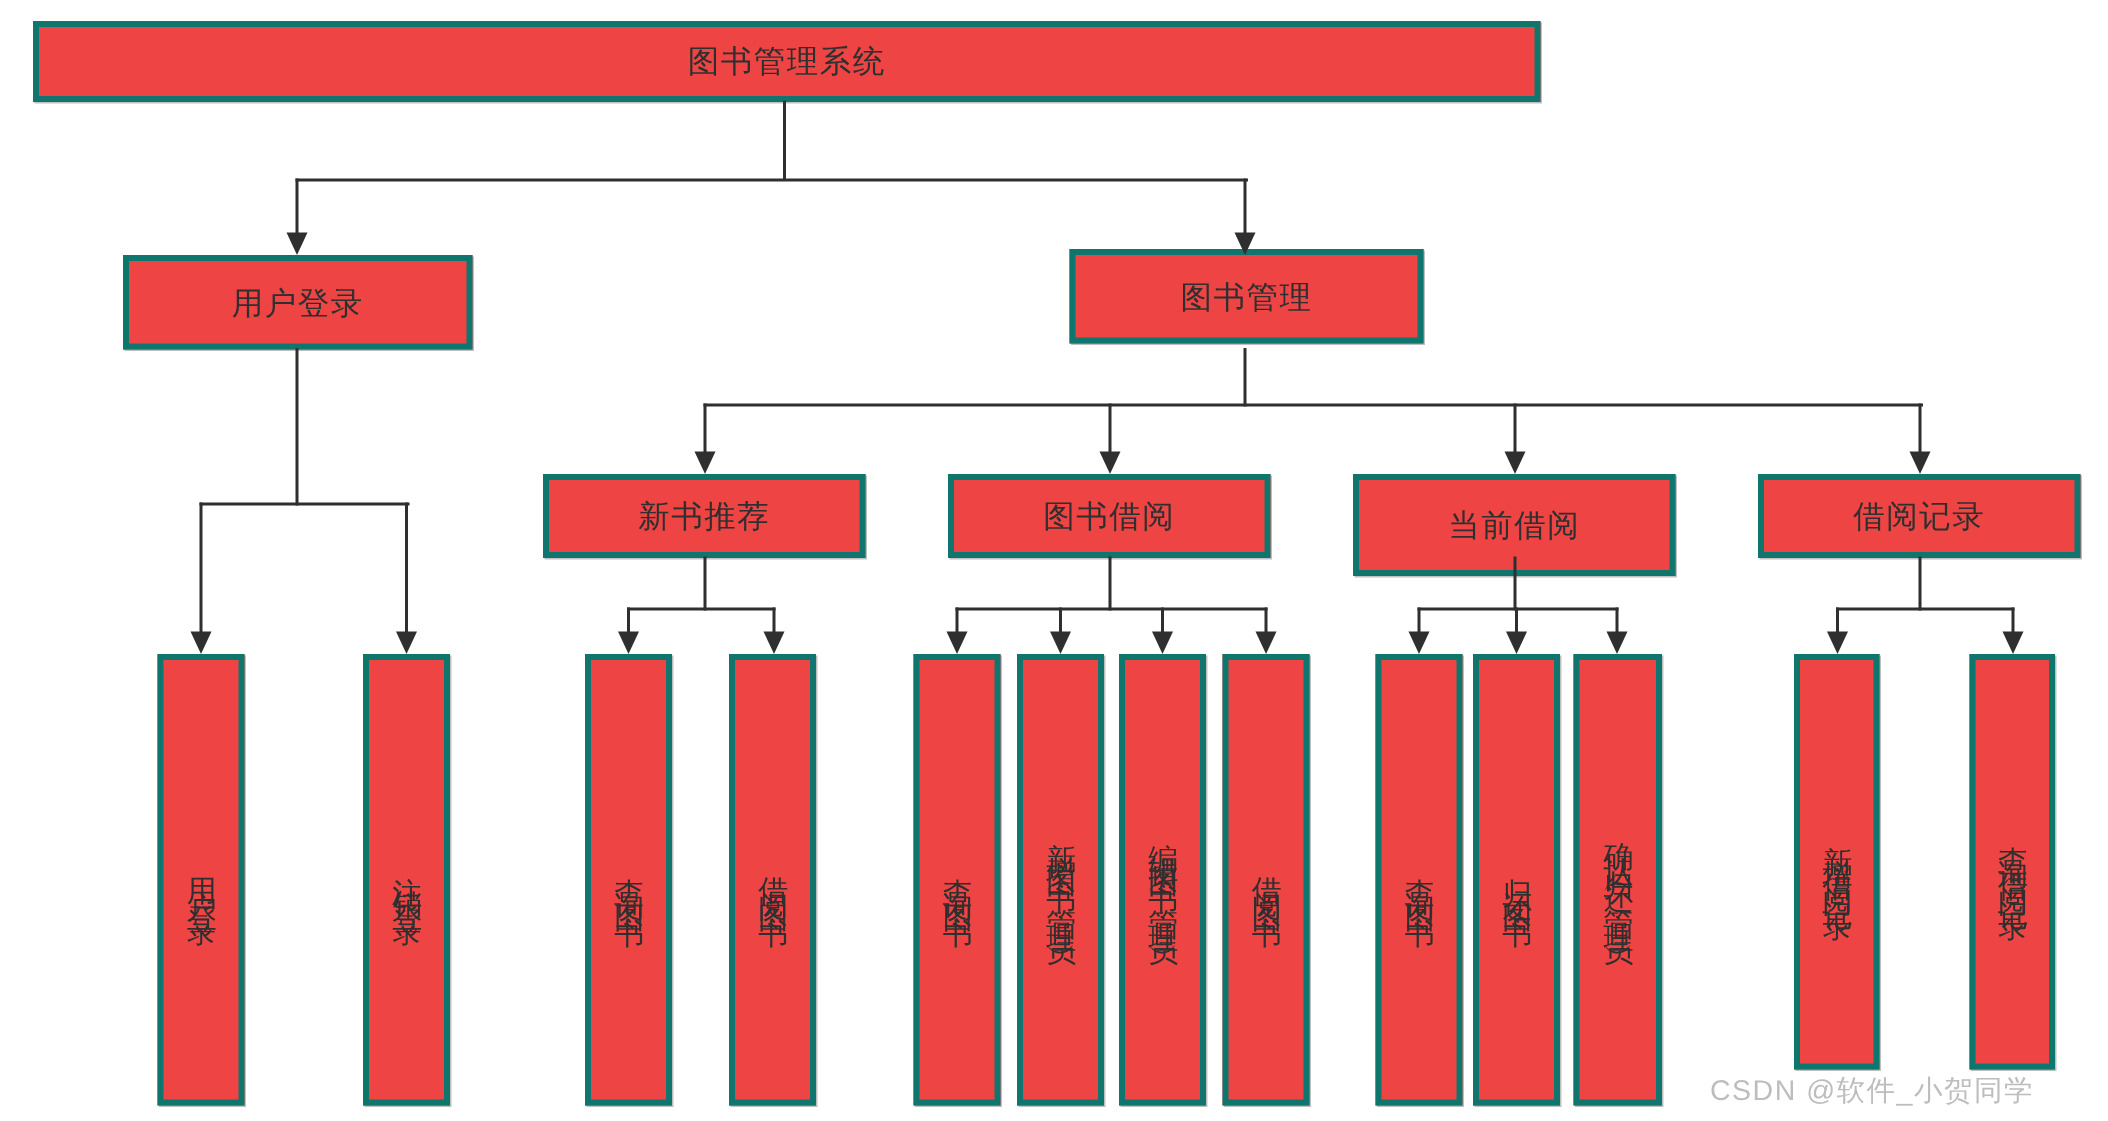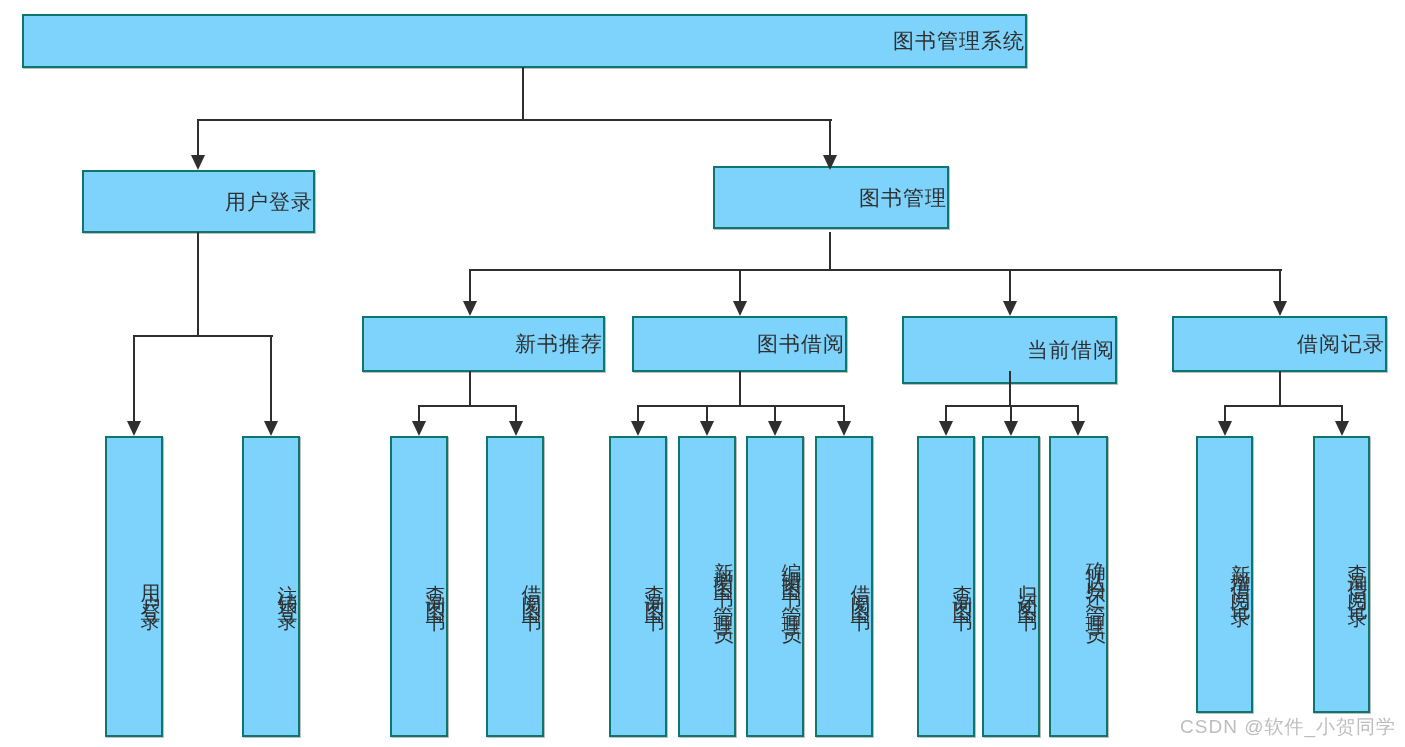--- a/index.html
+++ b/index.html
@@ -2,59 +2,59 @@
 <html><head>
 <meta charset="utf-8">
 <style>
   html,body{margin:0;padding:0;background:#fff;}
   #canvas{
     position:relative;width:1405px;height:747px;background:#fff;
     font-family:"Liberation Sans","DejaVu Sans",sans-serif;
     color:#2f2f2f;overflow:hidden;
   }
   .node{
-    position:absolute;background:#7dd3fc;border:2px solid #0f766e;
-    display:flex;align-items:center;justify-content:flex-end;
+    position:absolute;background:#ef4444;border:4px solid #0f766e;
+    display:flex;align-items:center;justify-content:center;
     font-size:21px;letter-spacing:1px;box-sizing:border-box;
     box-shadow:1px 1px 0 rgba(0,0,0,0.25);
   }
   .leaf span{
     writing-mode:vertical-rl;text-orientation:mixed;
     font-size:20px;letter-spacing:9px;line-height:1;
   }
   .vline,.hline{position:absolute;background:#2f2f2f;}
   .vline{width:2px;}
   .hline{height:2px;}
   .arrow{
     position:absolute;width:0;height:0;
     border-left:7px solid transparent;border-right:7px solid transparent;
     border-top:15px solid #2f2f2f;
   }
   .watermark{
-    position:absolute;left:1140px;top:714px;width:256px;text-align:right;
+    position:absolute;left:1140px;top:714px;width:256px;text-align:left;
     font-size:19px;color:#bdbdbd;letter-spacing:1px;white-space:nowrap;
   }
 </style>
 </head>
 <body>
 
 <div id="canvas">
 
   <div class="node" style="left:22px;top:14px;width:1005px;height:54px">
     <span>图书管理系统</span>
   </div>
 
   <div class="node" style="left:82px;top:170px;width:233px;height:63px">
     <span>用户登录</span>
   </div>
   <div class="node" style="left:713px;top:166px;width:236px;height:63px">
     <span>图书管理</span>
   </div>
 
-  <div class="node" style="left:362px;top:316px;width:243px;height:56px">
+  <div class="node" style="left:362px;top:316px;width:215px;height:56px">
     <span>新书推荐</span>
   </div>
   <div class="node" style="left:632px;top:316px;width:215px;height:56px">
     <span>图书借阅</span>
   </div>
   <div class="node" style="left:902px;top:316px;width:215px;height:68px">
     <span>当前借阅</span>
   </div>
   <div class="node" style="left:1172px;top:316px;width:215px;height:56px">
     <span>借阅记录</span>

